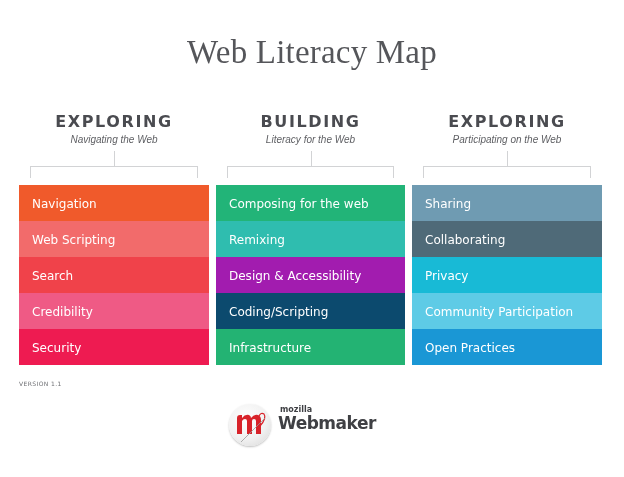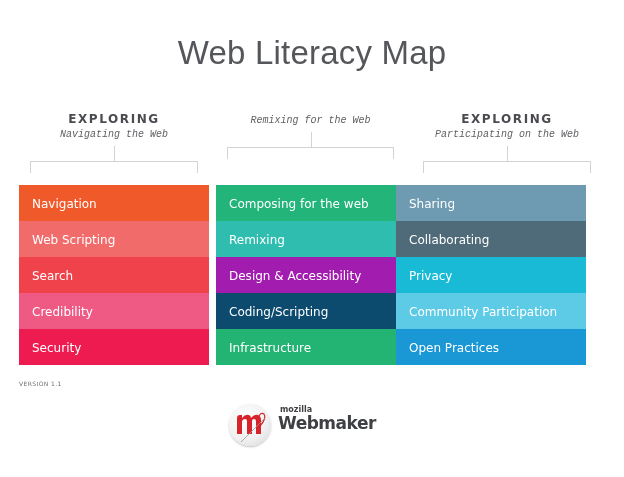--- a/index.html
+++ b/index.html
@@ -2,32 +2,32 @@
 <html><head>
 <meta charset="utf-8">
 <style>
   * { margin: 0; padding: 0; box-sizing: border-box; }
   html, body { width: 624px; height: 477px; background: #ffffff; overflow: hidden; }
   body { position: relative; font-family: "DejaVu Sans", "Liberation Sans", sans-serif; }
 
   .title {
     position: absolute; top: 34px; left: 0; width: 624px; text-align: center;
     font-size: 33px; font-weight: 300; color: #55565a; letter-spacing: 0.2px;
-    font-family: Liberation Sans, sans-serif;
+    font-family: Liberation Serif, serif;
   }
 
   .col { position: absolute; top: 112px; }
   .col-head { text-align: center; }
   .col-name {
-    font-size: 12px; font-weight: bold; letter-spacing: 1.6px; color: #4a4b50;
+    font-size: 16px; font-weight: bold; letter-spacing: 1.6px; color: #4a4b50;
     font-family: "DejaVu Sans", sans-serif;
   }
   .col-sub {
     font-size: 10px; font-style: italic; color: #5e5f63; margin-top: 3px;
-    font-family: Liberation Mono, monospace;
+    font-family: Liberation Sans, sans-serif;
   }
   .bracket { position: relative; height: 30px; margin-top: 6px; }
   .bracket .stem { position: absolute; left: 50%; top: 0; width: 1px; height: 15px; background: #d2d3d5; }
   .bracket .bar { position: absolute; left: 11px; right: 11px; top: 15px; height: 1px; background: #d2d3d5; }
   .bracket .lleg { position: absolute; left: 11px; top: 15px; width: 1px; height: 12px; background: #d2d3d5; }
   .bracket .rleg { position: absolute; right: 11px; top: 15px; width: 1px; height: 12px; background: #d2d3d5; }
 
   .stack { position: absolute; top: 185px; }
   .cell {
     height: 36px; line-height: 38px; padding-left: 13px;
@@ -76,21 +76,22 @@
 <div class="stack" style="left:19px;width:190px;">
   <div class="cell" style="background:#f05a2b">Navigation</div>
   <div class="cell" style="background:#f26b6b">Web Scripting</div>
   <div class="cell" style="background:#f0424a">Search</div>
   <div class="cell" style="background:#ef5a85">Credibility</div>
   <div class="cell" style="background:#ee1b51">Security</div>
 </div>
 
 <div class="col" style="left:216px;width:189px;">
   <div class="col-head">
-    <div class="col-sub">Remixing for the Web</div>
+    <div class="col-name">BUILDING</div>
+    <div class="col-sub">Literacy for the Web</div>
   </div>
   <div class="bracket">
     <div class="stem"></div>
       <div class="bar"></div>
       <div class="lleg"></div>
       <div class="rleg"></div>
   </div>
 </div>
 <div class="stack" style="left:216px;width:189px;">
   <div class="cell" style="background:#22b478">Composing for the web</div>
@@ -105,21 +106,21 @@
     <div class="col-name">EXPLORING</div>
     <div class="col-sub">Participating on the Web</div>
   </div>
   <div class="bracket">
     <div class="stem"></div>
       <div class="bar"></div>
       <div class="lleg"></div>
       <div class="rleg"></div>
   </div>
 </div>
-<div class="stack" style="left:396px;width:190px;border-radius:22px;">
+<div class="stack" style="left:412px;width:190px;border-radius:22px;">
   <div class="cell" style="background:#6f9bb2">Sharing</div>
   <div class="cell" style="background:#4f6a78">Collaborating</div>
   <div class="cell" style="background:#18bad6">Privacy</div>
   <div class="cell" style="background:#5ecbe6">Community Participation</div>
   <div class="cell" style="background:#1a97d5">Open Practices</div>
 </div>
 
 <div class="version">VERSION 1.1</div>
 
 <div class="logo">

